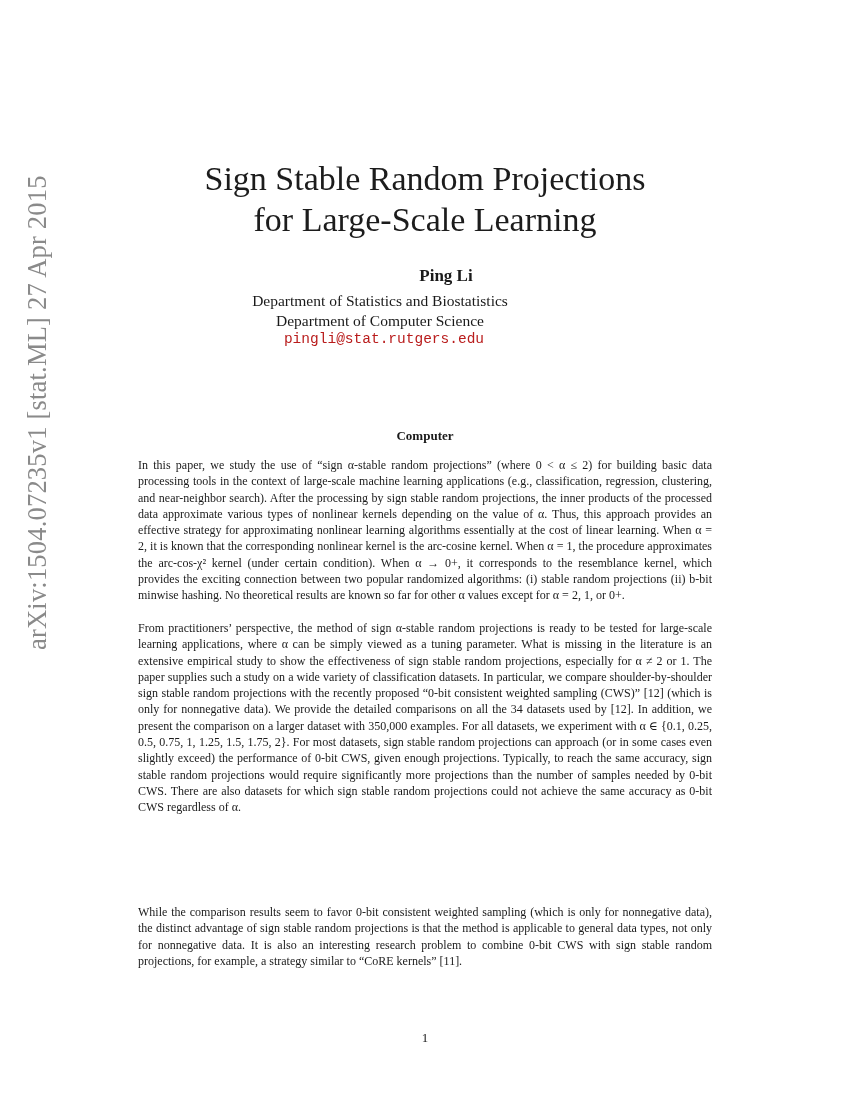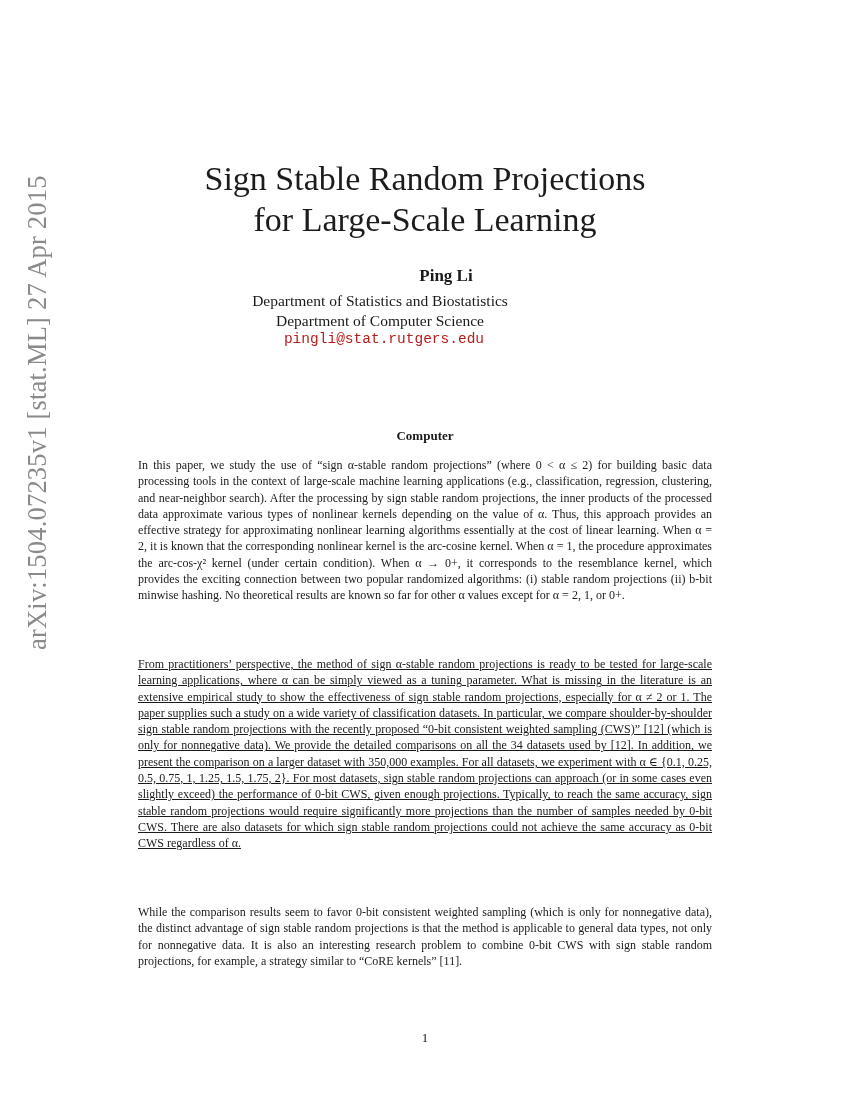--- a/index.html
+++ b/index.html
@@ -33,21 +33,21 @@
     }
     .abstract-heading {
       position: absolute; left: 0; width: 850px; top: 428px;
       text-align: center; font-size: 13px; font-weight: bold;
     }
     .para {
       position: absolute; left: 138px; width: 574px;
       font-size: 12px; line-height: 16.3px; text-align: justify; margin: 0;
     }
     .p1 { top: 457px; }
-    .p2 { top: 656px; text-decoration: underline; }
+    .p2 { top: 620px; }
     .p3 { top: 904px; }
     .page-number {
       position: absolute; left: 0; width: 850px; top: 1030px;
       text-align: center; font-size: 13px;
     }
   </style>
 </head>
 <body>
 
 <div class="arxiv-stamp">arXiv:1504.07235v1  [stat.ML]  27 Apr 2015</div>

